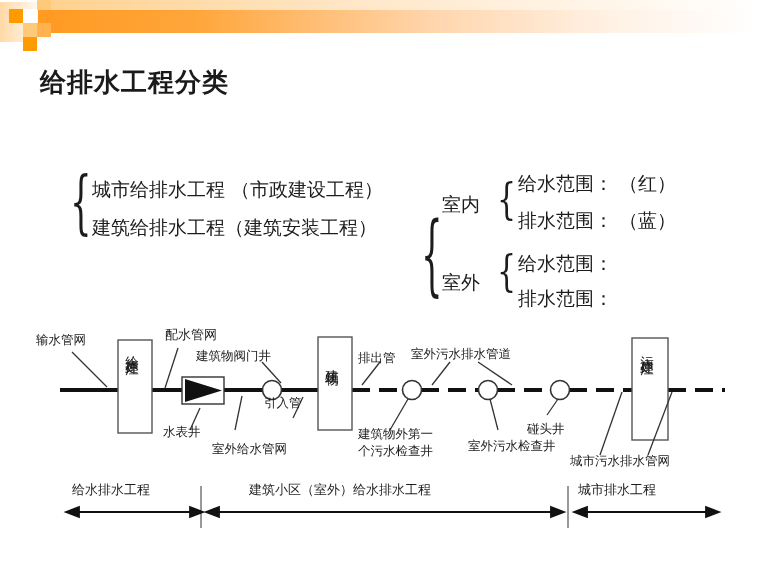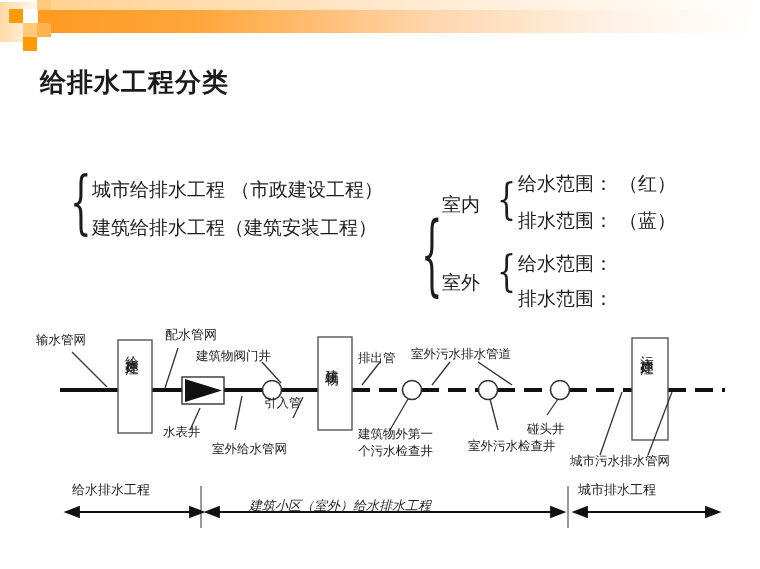--- a/index.html
+++ b/index.html
@@ -186,14 +186,14 @@
 <div class="t t-serif-13" style="left:163px;top:426px;">水表井</div>
 <div class="t t-serif-13" style="left:212px;top:443px;">室外给水管网</div>
 <div class="t t-serif-13" style="left:264px;top:397px;">引入管</div>
 <div class="t t-serif-13" style="left:358px;top:428px;">建筑物外第一</div>
 <div class="t t-serif-13" style="left:358px;top:445px;text-align:right;">个污水检查井</div>
 <div class="t t-serif-13" style="left:468px;top:440px;">室外污水检查井</div>
 <div class="t t-serif-13" style="left:527px;top:415px;margin-top:8px;">碰头井</div>
 <div class="t t-serif-13" style="left:570px;top:455px;">城市污水排水管网</div>
 
 <div class="t t-serif-15" style="left:72px;top:483px;">给水排水工程</div>
-<div class="t t-serif-15" style="left:249px;top:499px;font-style:italic;">建筑小区（室外）给水排水工程</div>
+<div class="t t-serif-15" style="left:249px;top:483px;">建筑小区（室外）给水排水工程</div>
 <div class="t t-serif-15" style="left:578px;top:483px;">城市排水工程</div>
 
 </body></html>

